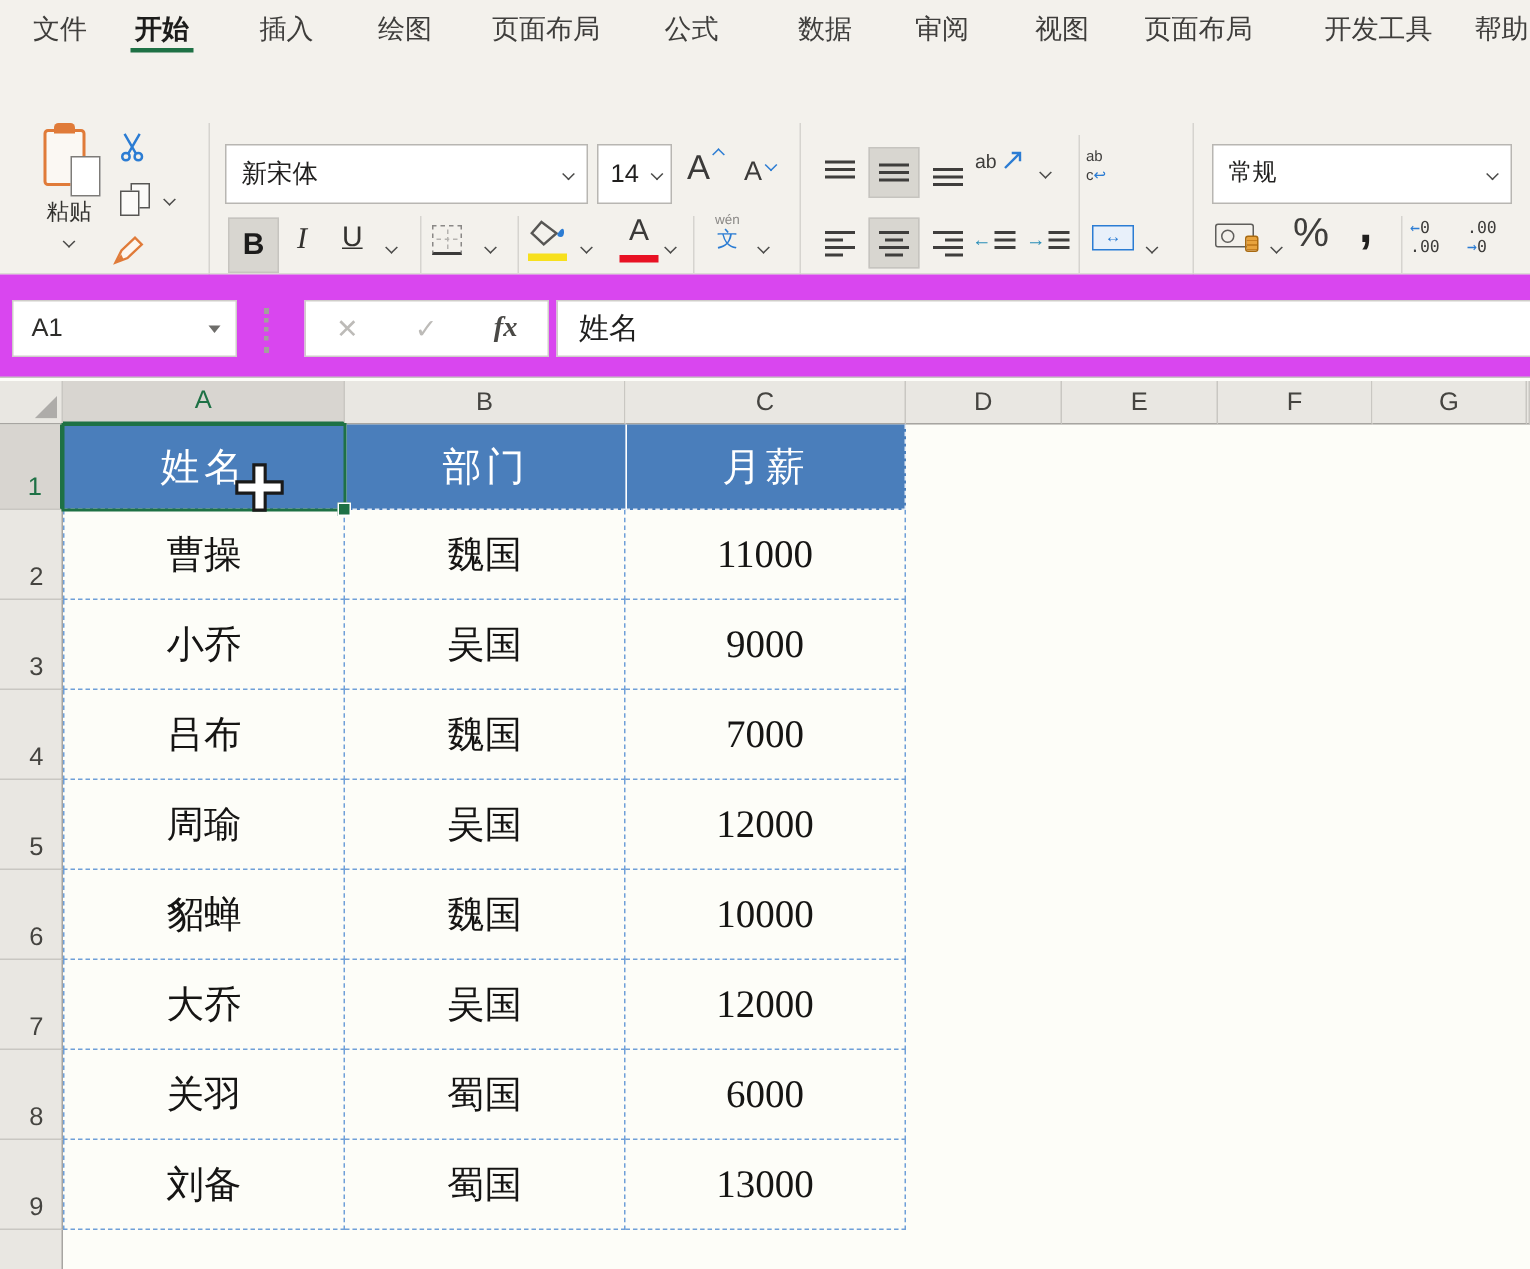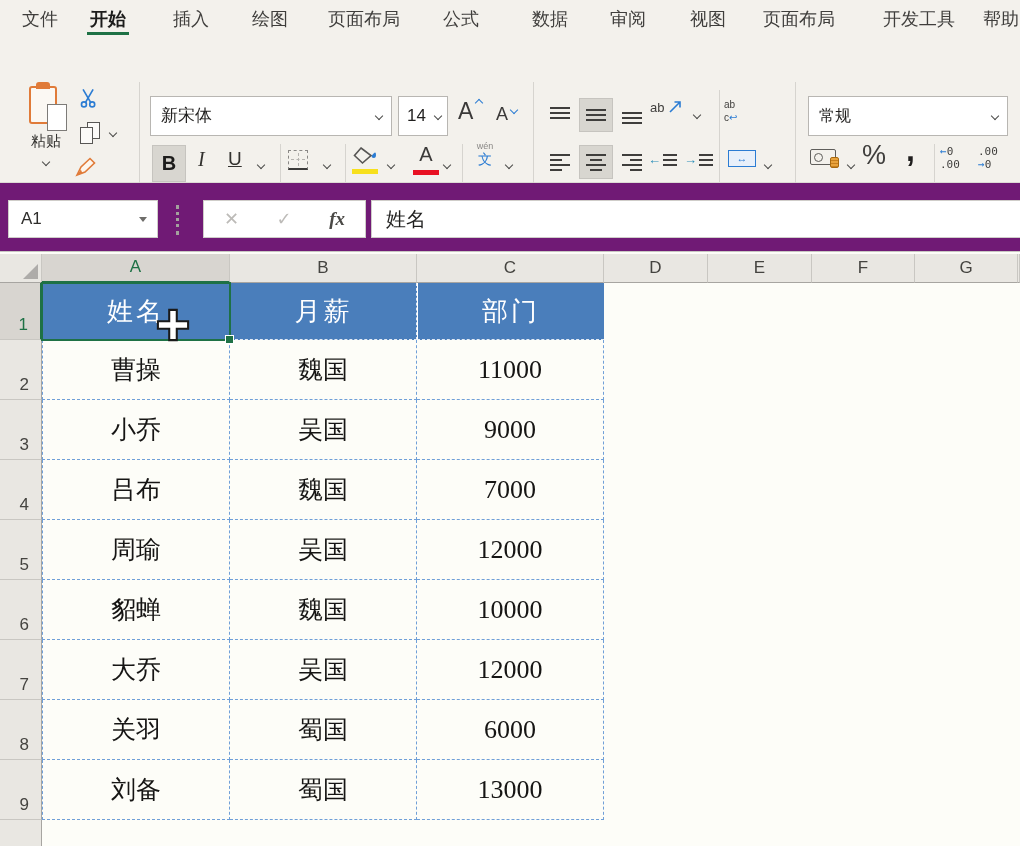--- a/index.html
+++ b/index.html
@@ -84,21 +84,21 @@
   .numbox { left:808px; top:58px; width:200px; height:40px; font-size:16px; }
   .acct { position:absolute; left:810px; top:111px; width:26px; height:16px; border:1.4px solid #5f5e5b; border-radius:2px; }
   .acct::before { content:""; position:absolute; left:3px; top:3px; width:7px; height:7px; border:1.3px solid #5f5e5b; border-radius:50%; }
   .acct .coins { position:absolute; right:-4px; bottom:-4px; width:9px; height:11px; border-radius:2px; background:repeating-linear-gradient(#e8a33d 0 2px, #c77f1f 2px 3px); border:0.5px solid #a8690f; }
   .pct { position:absolute; left:862px; top:102px; font-size:27px; color:#3f3e3c; }
   .commabtn { position:absolute; left:906px; top:94px; font-size:32px; font-weight:bold; color:#201f1e; }
   .incdec { position:absolute; width:34px; font-size:11px; line-height:1.2; color:#3f3e3c; font-family:"DejaVu Sans Mono",monospace; }
   .incdec .blue { color:#2b7cd3; }
 
   
-  .fbar { position:absolute; left:0; top:183px; width:1020px; height:69px; background:#701a75; border-bottom:1px solid #c8c6c2; }
+  .fbar { position:absolute; left:0; top:183px; width:1020px; height:69px; background:#d946ef; border-bottom:1px solid #c8c6c2; }
   .namebox { position:absolute; left:8px; top:17px; width:150px; height:38px; background:#fff; border:1px solid #cfcdc9; font-size:17px; color:#2e2d2b; line-height:36px; padding-left:12px; }
   .nb-arrow { position:absolute; right:10px; top:16px; width:0; height:0; border-left:4px solid transparent; border-right:4px solid transparent; border-top:5px solid #6e6d6a; }
   .fdots { position:absolute; left:176px; top:22px; height:30px; width:3px; border-left:3px dotted #a3a19d; }
   .fxpanel { position:absolute; left:203px; top:17px; width:163px; height:38px; background:#fff; border:1px solid #cfcdc9; display:flex; align-items:center; justify-content:space-between; padding:0 20px; }
   .fx-x, .fx-ok { font-size:18px; color:#bdbbb8; }
   .fx-fx { font-size:19px; font-style:italic; font-weight:bold; font-family:"Liberation Serif",serif; color:#4a4946; }
   .finput { position:absolute; left:371px; top:17px; width:649px; height:38px; background:#fff; border:1px solid #cfcdc9; border-right:none; font-family:"Liberation Serif","DejaVu Serif",serif; font-size:20px; color:#1f1f1e; line-height:36px; padding-left:14px; }
 
   
   .sheet { position:absolute; left:0; top:252px; width:1020px; height:594px; background:#fdfdf8; }
@@ -370,22 +370,22 @@
       <div class="rh" style="height:60px">6</div>
       <div class="rh" style="height:60px">7</div>
       <div class="rh" style="height:60px">8</div>
       <div class="rh" style="height:60px">9</div>
       <div class="rh-fill"></div>
     </div>
 
     <div class="cells">
       <div class="hrow">
         <div class="hcell" style="width:188px">姓名</div>
+        <div class="hcell" style="width:187px">部门</div>
         <div class="hcell last" style="width:187px">月薪</div>
-        <div class="hcell" style="width:187px">部门</div>
       </div>
       <div class="drow">
         <div class="dcell" style="width:188px">曹操</div>
         <div class="dcell" style="width:187px">魏国</div>
         <div class="dcell num" style="width:187px">11000</div>
       </div>
       <div class="drow">
         <div class="dcell" style="width:188px">小乔</div>
         <div class="dcell" style="width:187px">吴国</div>
         <div class="dcell num" style="width:187px">9000</div>

